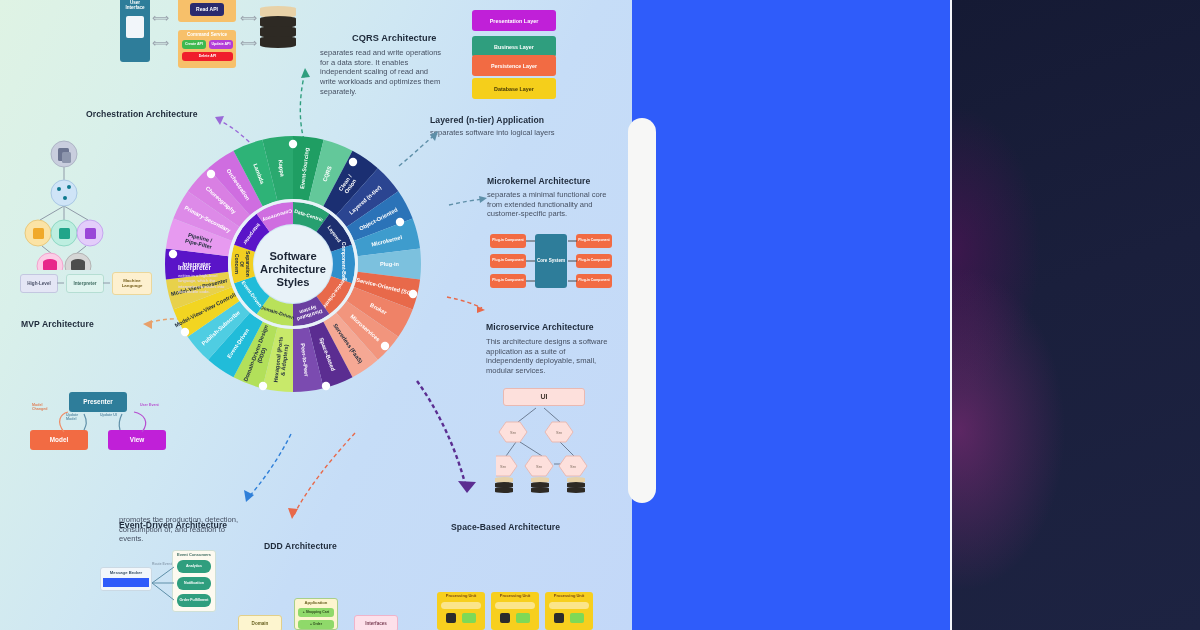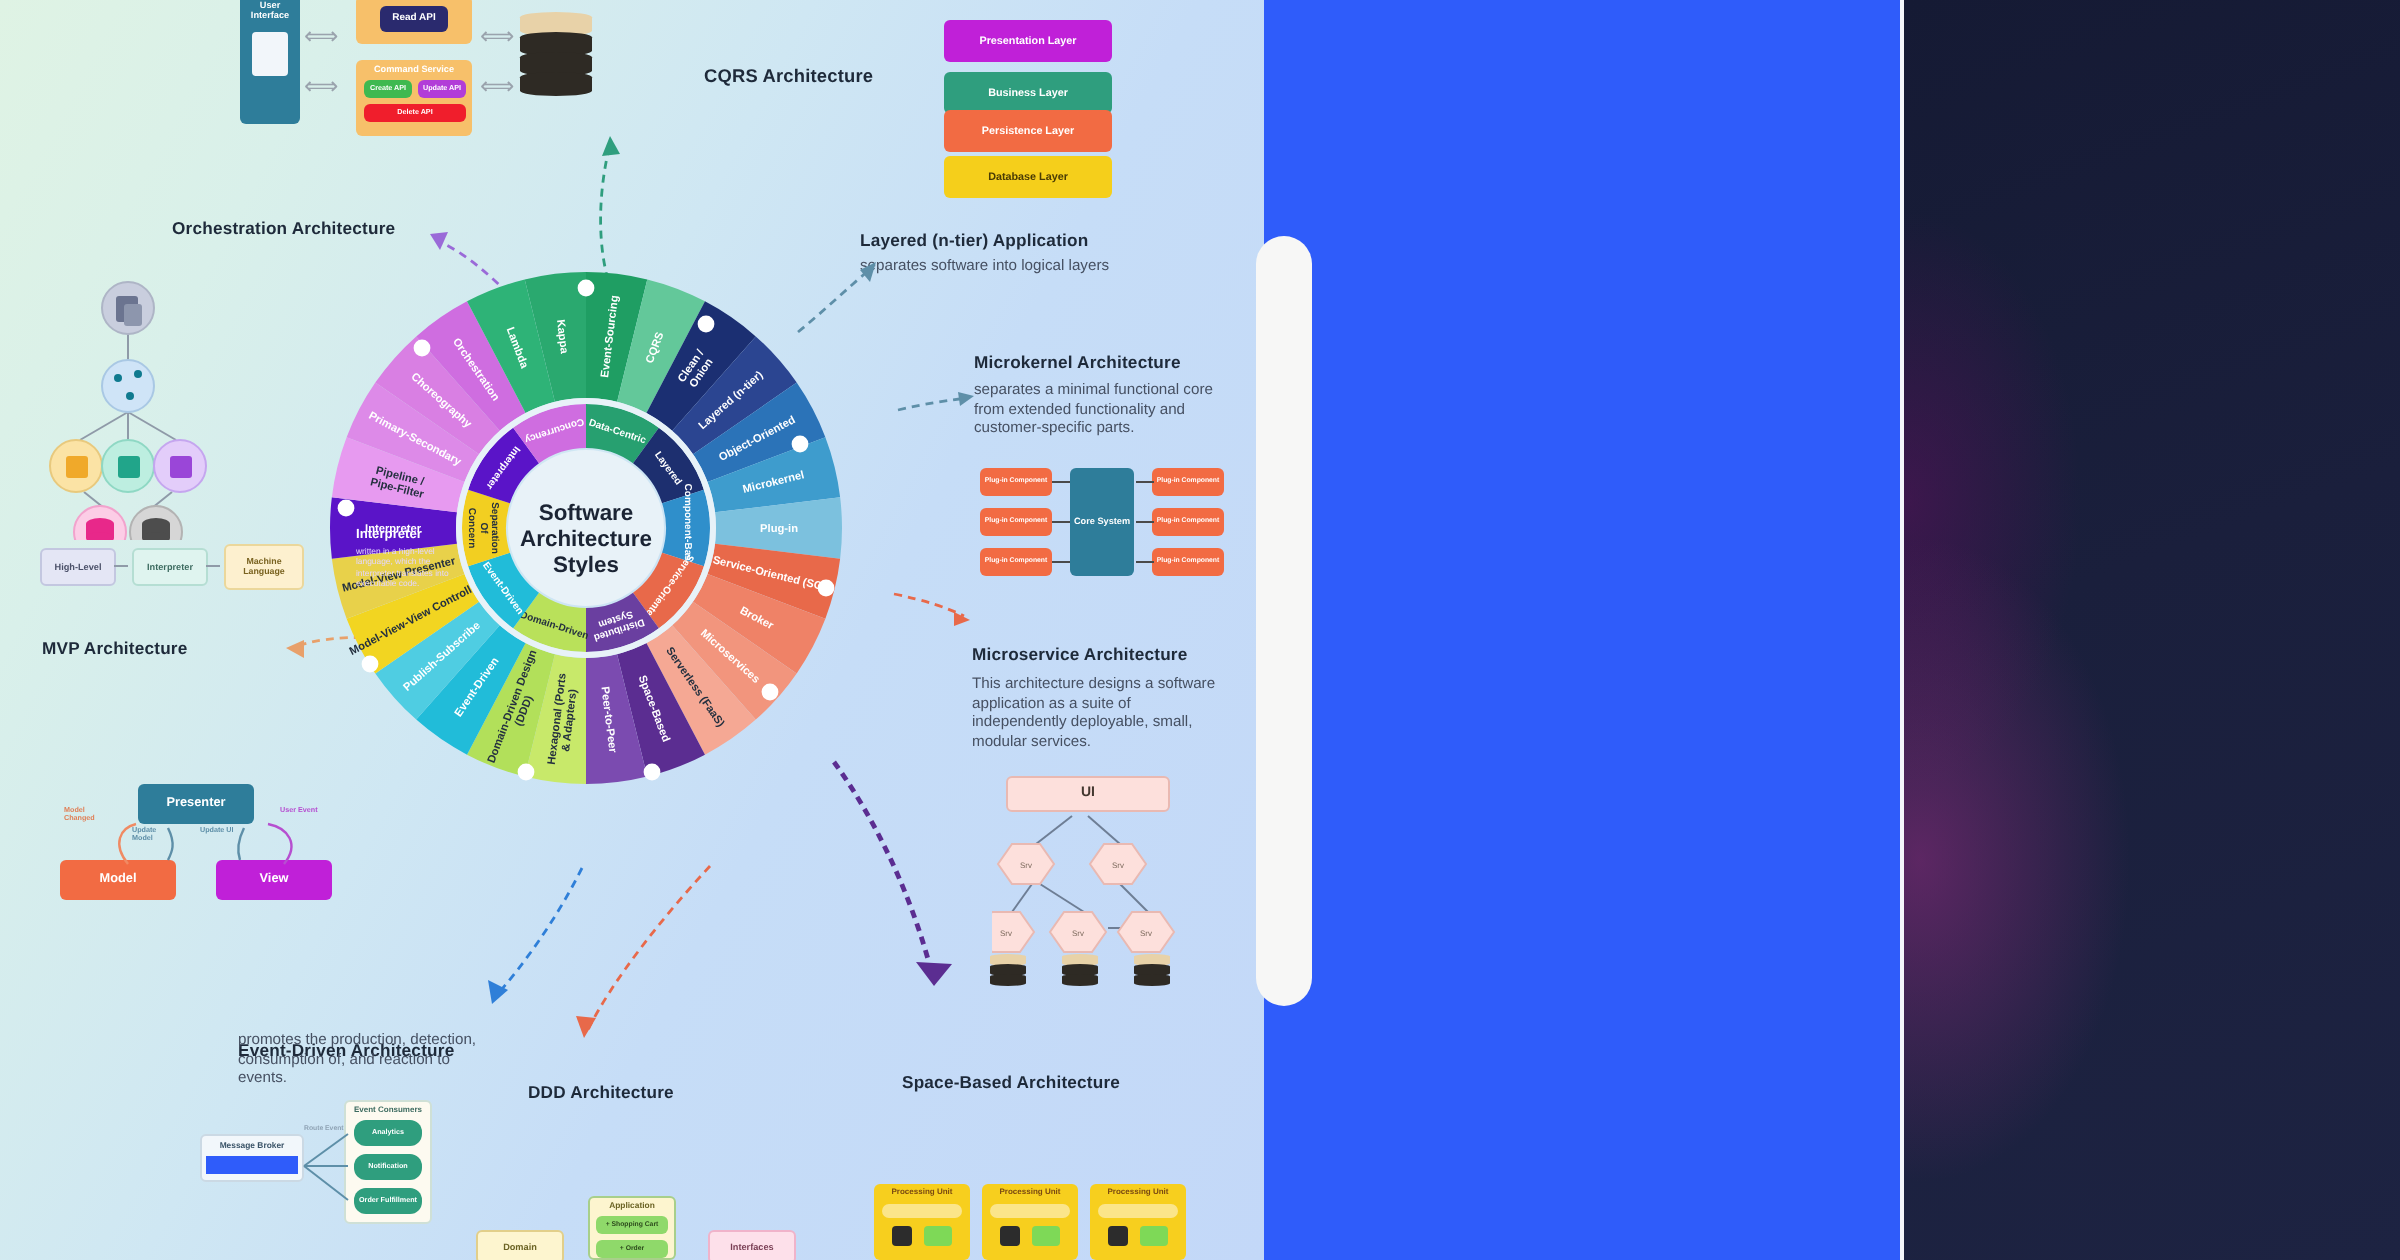--- a/index.html
+++ b/index.html
@@ -74,20 +74,21 @@
     </div>
 
     <div>
       <div class="legend-box" style="top:10px;background:#c020d8;">Presentation Layer</div>
       <div class="legend-box" style="top:36px;background:#2f9e7e;">Business Layer</div>
       <div class="legend-box" style="top:55px;background:#f26b43;">Persistence Layer</div>
       <div class="legend-box" style="top:78px;background:#f5cf1b;color:#4a3c05;">Database Layer</div>
     </div>
 
     <div class="ttl" style="left:328px;top:33px;font-size:9.2px;margin-left:24px;">CQRS Architecture</div>
+    <div class="bdy" style="left:320px;top:48px;width:126px;font-size:7.6px;">separates read and write operations for a data store. It enables independent scaling of read and write workloads and optimizes them separately.</div>
 
     <div class="ttl" style="left:86px;top:109px;font-size:8.6px;">Orchestration Architecture</div>
 
     <div class="ttl" style="left:430px;top:115px;font-size:8.6px;">Layered (n-tier) Application</div>
     <div class="bdy" style="left:430px;top:128px;width:160px;font-size:7.6px;">separates software into logical layers</div>
 
     <div class="ttl" style="left:487px;top:176px;font-size:8.6px;">Microkernel Architecture</div>
     <div class="bdy" style="left:487px;top:190px;width:126px;font-size:7.6px;">separates a minimal functional core from extended functionality and customer-specific parts.</div>
 
     <div>
@@ -145,21 +146,21 @@
         <div class="cyl" style="left:495px;top:487px;width:18px;height:6px;background:#2e2a24;"></div>
         <div class="cyl" style="left:531px;top:477px;width:18px;height:6px;background:#e8d2a8;"></div>
         <div class="cyl" style="left:531px;top:482px;width:18px;height:6px;background:#2e2a24;"></div>
         <div class="cyl" style="left:531px;top:487px;width:18px;height:6px;background:#2e2a24;"></div>
         <div class="cyl" style="left:567px;top:477px;width:18px;height:6px;background:#e8d2a8;"></div>
         <div class="cyl" style="left:567px;top:482px;width:18px;height:6px;background:#2e2a24;"></div>
         <div class="cyl" style="left:567px;top:487px;width:18px;height:6px;background:#2e2a24;"></div>
       </div>
     </div>
 
-    <div class="ttl" style="left:451px;top:536px;font-size:8.6px;">Space-Based Architecture</div>
+    <div class="ttl" style="left:451px;top:522px;font-size:8.6px;">Space-Based Architecture</div>
 
     <div>
       <div class="bxo" style="left:437px;top:592px;width:48px;height:38px;background:#f7cf1e;color:#7a4a12;font-size:4px;align-items:flex-start;padding-top:2px;box-sizing:border-box;">Processing Unit</div>
       <div class="bxo" style="left:491px;top:592px;width:48px;height:38px;background:#f7cf1e;color:#7a4a12;font-size:4px;align-items:flex-start;padding-top:2px;box-sizing:border-box;">Processing Unit</div>
       <div class="bxo" style="left:545px;top:592px;width:48px;height:38px;background:#f7cf1e;color:#7a4a12;font-size:4px;align-items:flex-start;padding-top:2px;box-sizing:border-box;">Processing Unit</div>
       <div style="position:absolute;left:441px;top:602px;width:40px;height:7px;border-radius:4px;background:#fbe58a;"></div>
       <div style="position:absolute;left:495px;top:602px;width:40px;height:7px;border-radius:4px;background:#fbe58a;"></div>
       <div style="position:absolute;left:549px;top:602px;width:40px;height:7px;border-radius:4px;background:#fbe58a;"></div>
       <div style="position:absolute;left:446px;top:613px;width:10px;height:10px;background:#2c2c2c;border-radius:2px;"></div>
       <div style="position:absolute;left:462px;top:613px;width:14px;height:10px;background:#7ed957;border-radius:2px;"></div>

